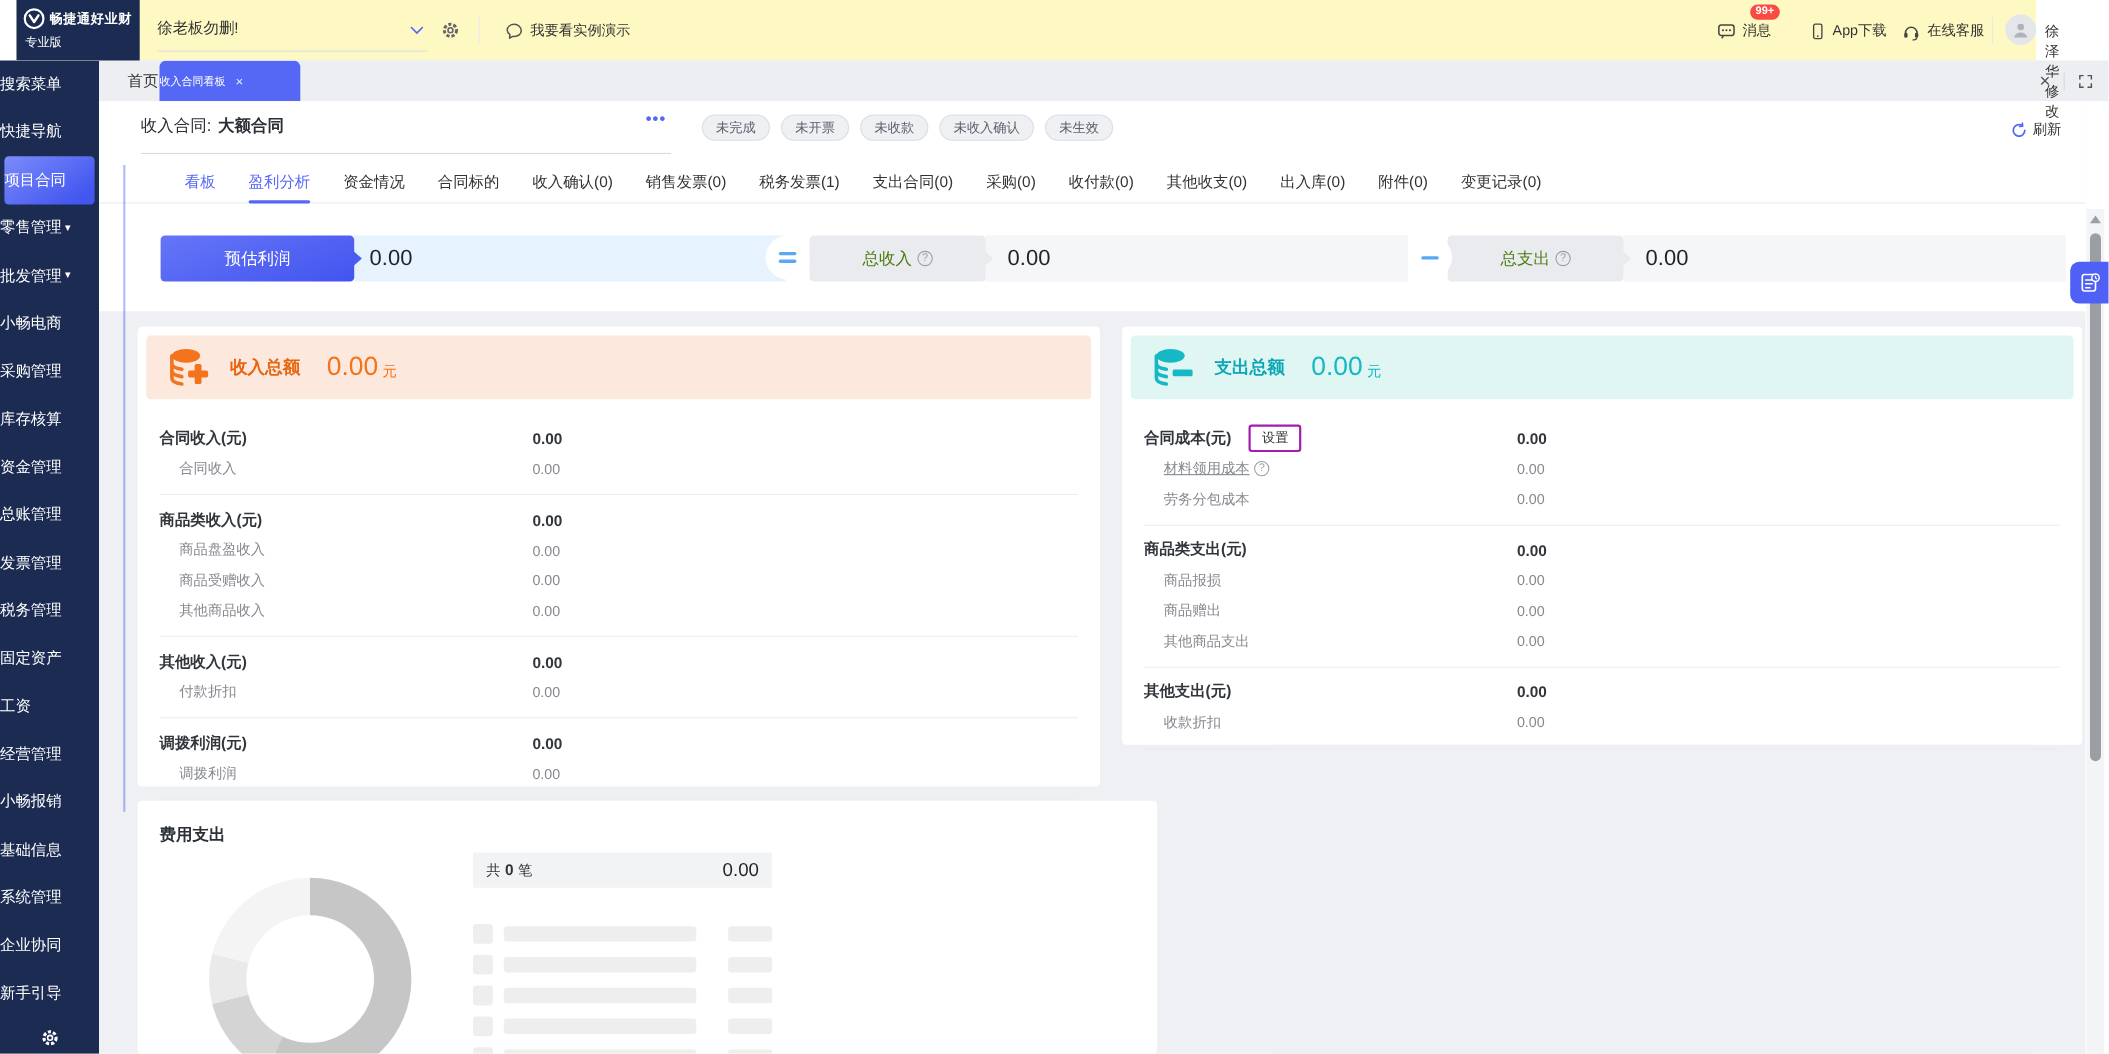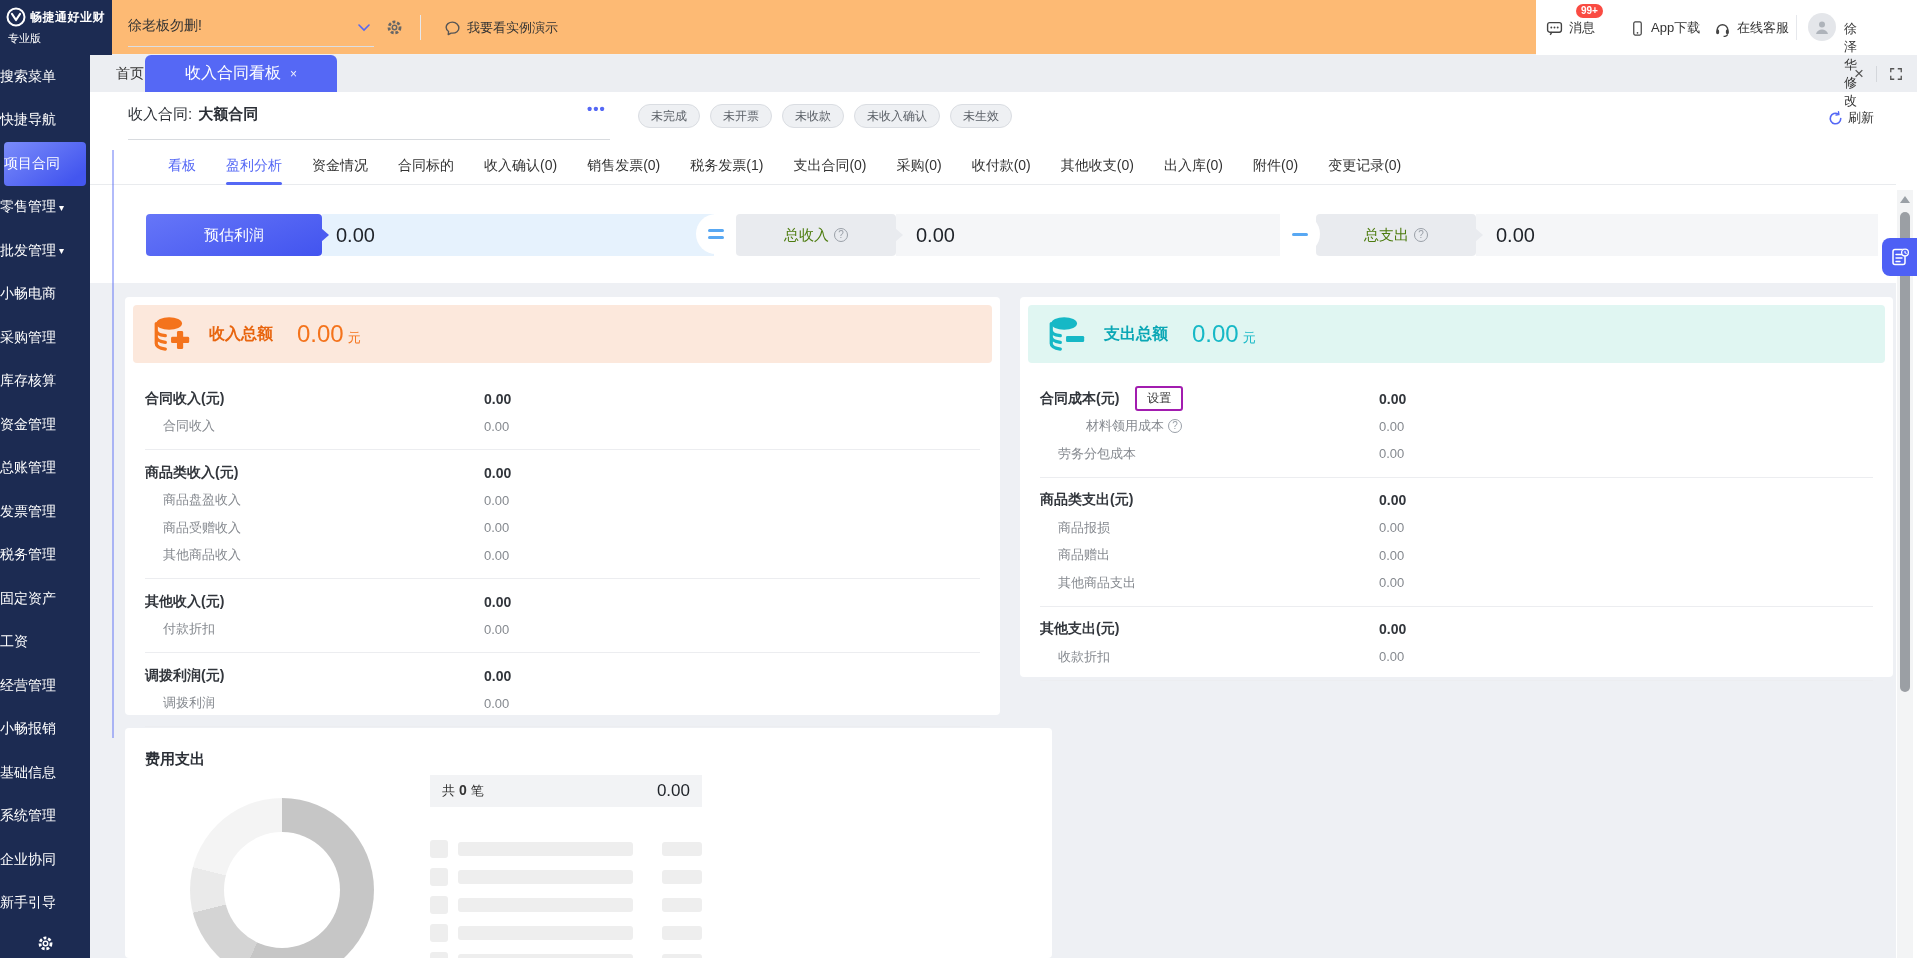--- a/index.html
+++ b/index.html
@@ -1,21 +1,21 @@
 <!DOCTYPE html>
 <html><head>
 <meta charset="utf-8">
 <style>
   * { margin:0; padding:0; box-sizing:border-box; }
   html,body { width:1917px; height:958px; overflow:hidden; }
   body { font-family:"Liberation Sans","DejaVu Sans",sans-serif; background:#ffffff; position:relative; color:#333; }
   svg { display:block; }
 
   
-  .topbar { position:absolute; left:0; top:0; width:1536px; height:55px; background:#fdba74; border-bottom:1px solid #eef0f3; z-index:5; }
+  .topbar { position:absolute; left:15px; top:0; width:1836px; height:55px; background:#fef9c3; border-bottom:1px solid #eef0f3; z-index:5; }
   .logo-block { position:absolute; left:0; top:0; width:112px; height:55px; background:#1c2b52; color:#fff; padding:7px 0 0 6px; }
   .logo-row { display:flex; align-items:center; gap:4px; }
   .brand { font-size:12px; font-weight:bold; letter-spacing:.5px; white-space:nowrap; }
   .edition { font-size:11px; margin-top:4px; padding-left:2px; }
   .ws-select { position:absolute; left:128px; top:17px; width:246px; height:30px; font-size:14px; color:#333; cursor:pointer; }
   .ws-select .chev { position:absolute; right:4px; top:7px; }
   .ws-underline { position:absolute; left:128px; top:46px; width:246px; height:1px; background:#dcdfe4; }
   .tb-gear { position:absolute; left:386px; top:19px; cursor:pointer; }
   .tb-div { position:absolute; top:15px; width:1px; height:25px; background:#e6e8ec; }
   .tb-item { position:absolute; top:19px; display:flex; align-items:center; gap:6px; font-size:13px; color:#333; cursor:pointer; white-space:nowrap; }
@@ -27,21 +27,21 @@
   .sidebar { position:absolute; left:0; top:55px; width:90px; height:903px; background:#1c2b52; z-index:4; }
   .side-item { height:43.5px; display:flex; align-items:center; justify-content:flex-start; color:#fff; font-size:14px; cursor:pointer; position:relative; white-space:nowrap; }
   .side-item.active { background:linear-gradient(145deg,#7b8cfa 0%,#4356ef 85%); border-radius:4px; margin:0 4px; width:82px; }
   .side-item .chev-down { font-size:10px; margin-left:3px; color:#fff; }
   .chev-down::before { content:"▾"; }
   .side-gear { position:absolute; left:0; bottom:6px; width:90px; display:flex; justify-content:center; cursor:pointer; }
 
   
   .tabstrip { position:absolute; left:90px; top:55px; width:1827px; height:37px; background:#eceef2; }
   .home-tab { position:absolute; left:12px; top:0; height:37px; line-height:37px; padding:0 14px; font-size:14px; color:#333; cursor:pointer; }
-  .active-tab { position:absolute; left:55px; top:0; height:37px; width:192px; background:#5568f5; border-radius:6px 6px 0 0; color:#fff; font-size:16px; display:flex; align-items:center; justify-content:center; gap:9px; cursor:pointer; }
+  .active-tab { position:absolute; left:55px; top:0; height:37px; width:128px; background:#5568f5; border-radius:6px 6px 0 0; color:#fff; font-size:10px; display:flex; align-items:center; gap:9px; cursor:pointer; }
   .active-tab .icon-x { font-size:12px; opacity:.9; cursor:pointer; }
   .icon-x::before { content:"×"; }
   .strip-right { position:absolute; right:14px; top:0; height:37px; display:flex; align-items:center; gap:12px; color:#555; }
   .strip-right .icon-x { font-size:17px; cursor:pointer; }
   .strip-vdiv { width:1px; height:16px; background:#d4d7dc; }
 
   
   .main-bg { position:absolute; left:90px; top:92px; width:1806px; height:866px; background:#eef0f4; }
   .white-band { position:absolute; left:90px; top:92px; width:1806px; height:191px; background:#fff; }
   .accent-line { position:absolute; left:112px; top:150px; width:2px; height:588px; background:rgba(85,104,245,.45); z-index:3; }
@@ -91,21 +91,21 @@
   .band-expense .b-title { color:#0ba7b5; }
   .band-expense .b-amount, .band-expense .b-unit { color:#16b8c6; }
 
   .tbl { padding:14px 20px 0 20px; }
   .trow { position:relative; height:27.5px; display:flex; align-items:center; }
   .trow .lab { font-size:13px; color:#85898f; padding-left:18px; display:flex; align-items:center; gap:4px; }
   .trow.group .lab { font-size:14px; color:#32363c; font-weight:bold; padding-left:0; }
   .trow .val { position:absolute; left:339px; font-size:13px; color:#85898f; }
   .trow.group .val { font-size:14px; color:#32363c; font-weight:bold; }
   .tdiv { height:1px; background:#ecedf0; margin:9px 0; }
-  .link-lab { cursor:pointer;margin-left:28px; }
+  .link-lab { text-decoration:underline; cursor:pointer; }
   .set-btn { margin-left:12px; font-size:12px; font-weight:normal; color:#333; background:#fff; border:2px solid #a21caf; border-radius:3px; padding:2px 10px; cursor:pointer; }
 
   
   .fee-title { position:absolute; left:20px; top:22px; font-size:15px; font-weight:bold; color:#2b2f36; }
   .donut { position:absolute; left:65px; top:70px; width:184px; height:184px; border-radius:50%;
            background:conic-gradient(#c6c6c6 0 57%, #d4d4d4 57% 71%, #eaeaea 71% 79%, #f4f4f4 79% 100%); }
   .donut::after { content:""; position:absolute; left:34px; top:34px; width:116px; height:116px; border-radius:50%; background:#fff; }
   .fee-sum { position:absolute; left:305px; top:47px; width:272px; height:32px; background:#f2f3f5; display:flex; align-items:center; padding:0 12px; }
   .fee-sum .cnt { font-size:13px; color:#333; }
   .fee-sum .cnt b { font-size:14px; margin:0 4px; }

